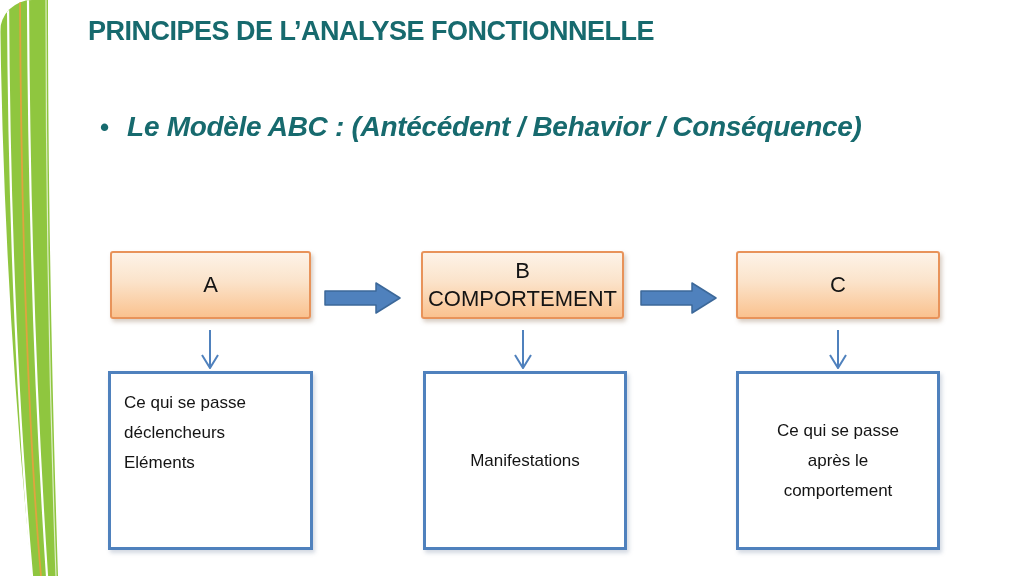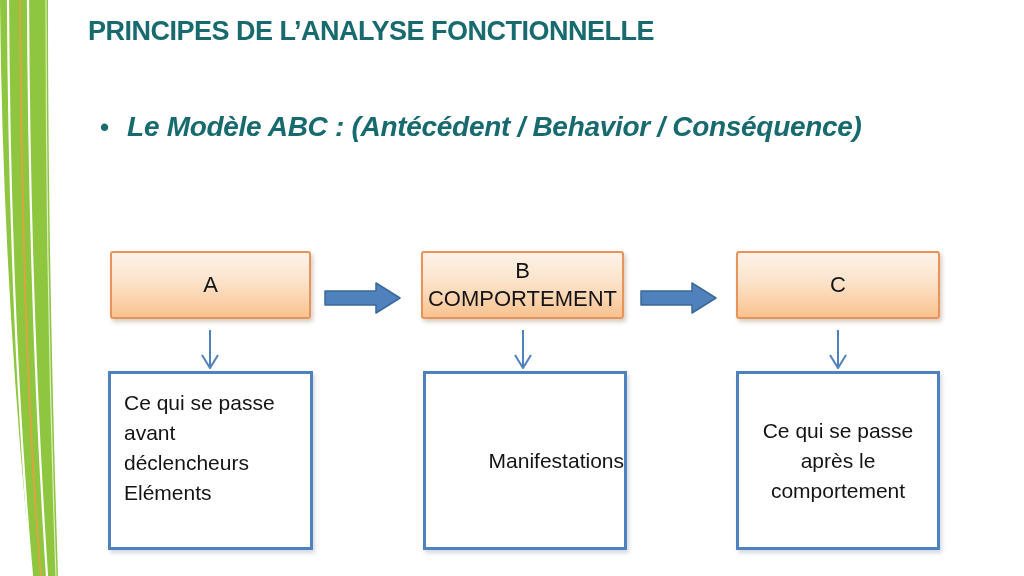--- a/index.html
+++ b/index.html
@@ -7,20 +7,21 @@
     padding: 0;
     background: #ffffff;
     font-family: "Liberation Sans", sans-serif;
   }
   .slide {
     position: relative;
     width: 1024px;
     height: 576px;
     background: #ffffff;
     overflow: hidden;
+    border-radius: 32px;
   }
   .left-deco {
     position: absolute;
     left: 0; top: 0;
     width: 62px; height: 576px;
   }
   .slide-title {
     position: absolute;
     left: 88px; top: 16px;
     font-size: 27px;
@@ -88,33 +89,33 @@
   .down-arrow-3 { left: 826px; }
   .bottom-box {
     position: absolute;
     top: 371px;
     height: 179px;
     box-sizing: border-box;
     border: 3px solid #4F81BD;
     background: #ffffff;
     box-shadow: 2px 3px 4px rgba(110, 130, 160, 0.30);
     color: #141414;
-    font-size: 21px;
+    font-size: 17px;
     line-height: 30px;
   }
   .bottom-box-1 {
     left: 108px; width: 205px;
     padding: 14px 8px 0 13px;
     text-align: left;
   }
   .bottom-box-2 {
     left: 423px; width: 204px;
     display: flex;
     align-items: center;
-    justify-content: flex-end;
+    justify-content: center;
     text-align: center;
   }
   .bottom-box-3 {
     left: 736px; width: 204px;
     display: flex;
     flex-direction: column;
     align-items: center;
     justify-content: center;
     text-align: center;
   }
@@ -168,21 +169,20 @@
     <line x1="12" y1="1" x2="12" y2="37" stroke="#4F81BD" stroke-width="2"></line>
     <path d="M4,26 L12,39 L20,26" fill="none" stroke="#4F81BD" stroke-width="2" stroke-linejoin="miter"></path>
   </svg>
   <svg class="down-arrow down-arrow-3" viewBox="0 0 24 40" aria-hidden="true">
     <line x1="12" y1="1" x2="12" y2="37" stroke="#4F81BD" stroke-width="2"></line>
     <path d="M4,26 L12,39 L20,26" fill="none" stroke="#4F81BD" stroke-width="2" stroke-linejoin="miter"></path>
   </svg>
 
   <div class="bottom-box bottom-box-1">
     <div>Ce qui se passe</div>
-    <div>avant</div>
     <div>déclencheurs</div>
     <div>Eléments</div>
   </div>
 
   <div class="bottom-box bottom-box-2">
     <div>Manifestations</div>
   </div>
 
   <div class="bottom-box bottom-box-3">
     <div>Ce qui se passe</div>

